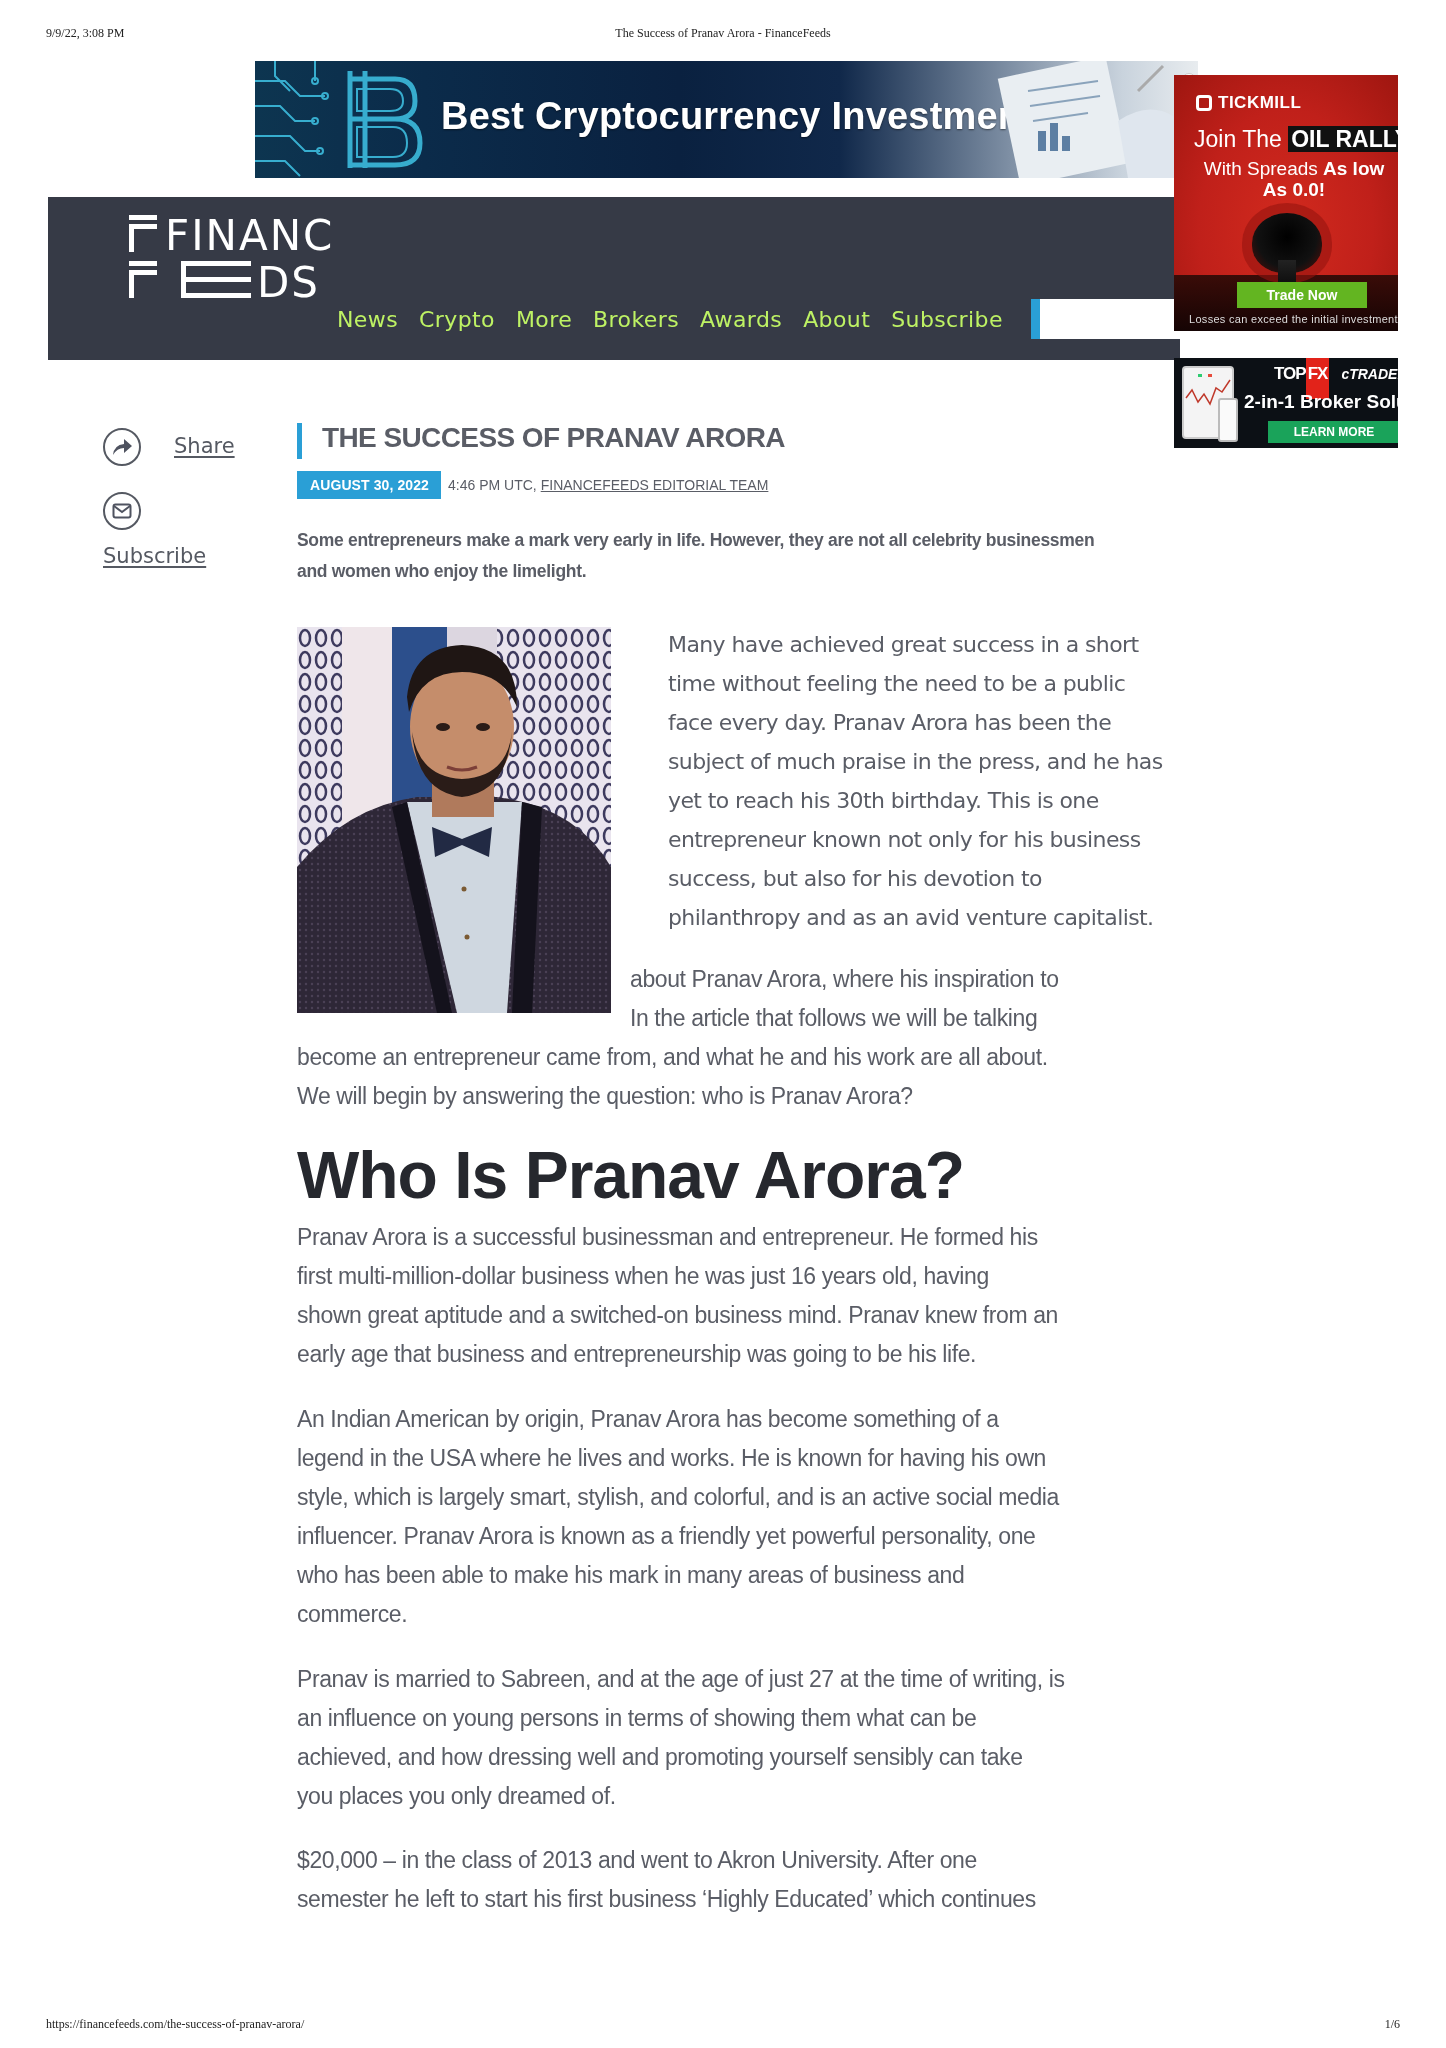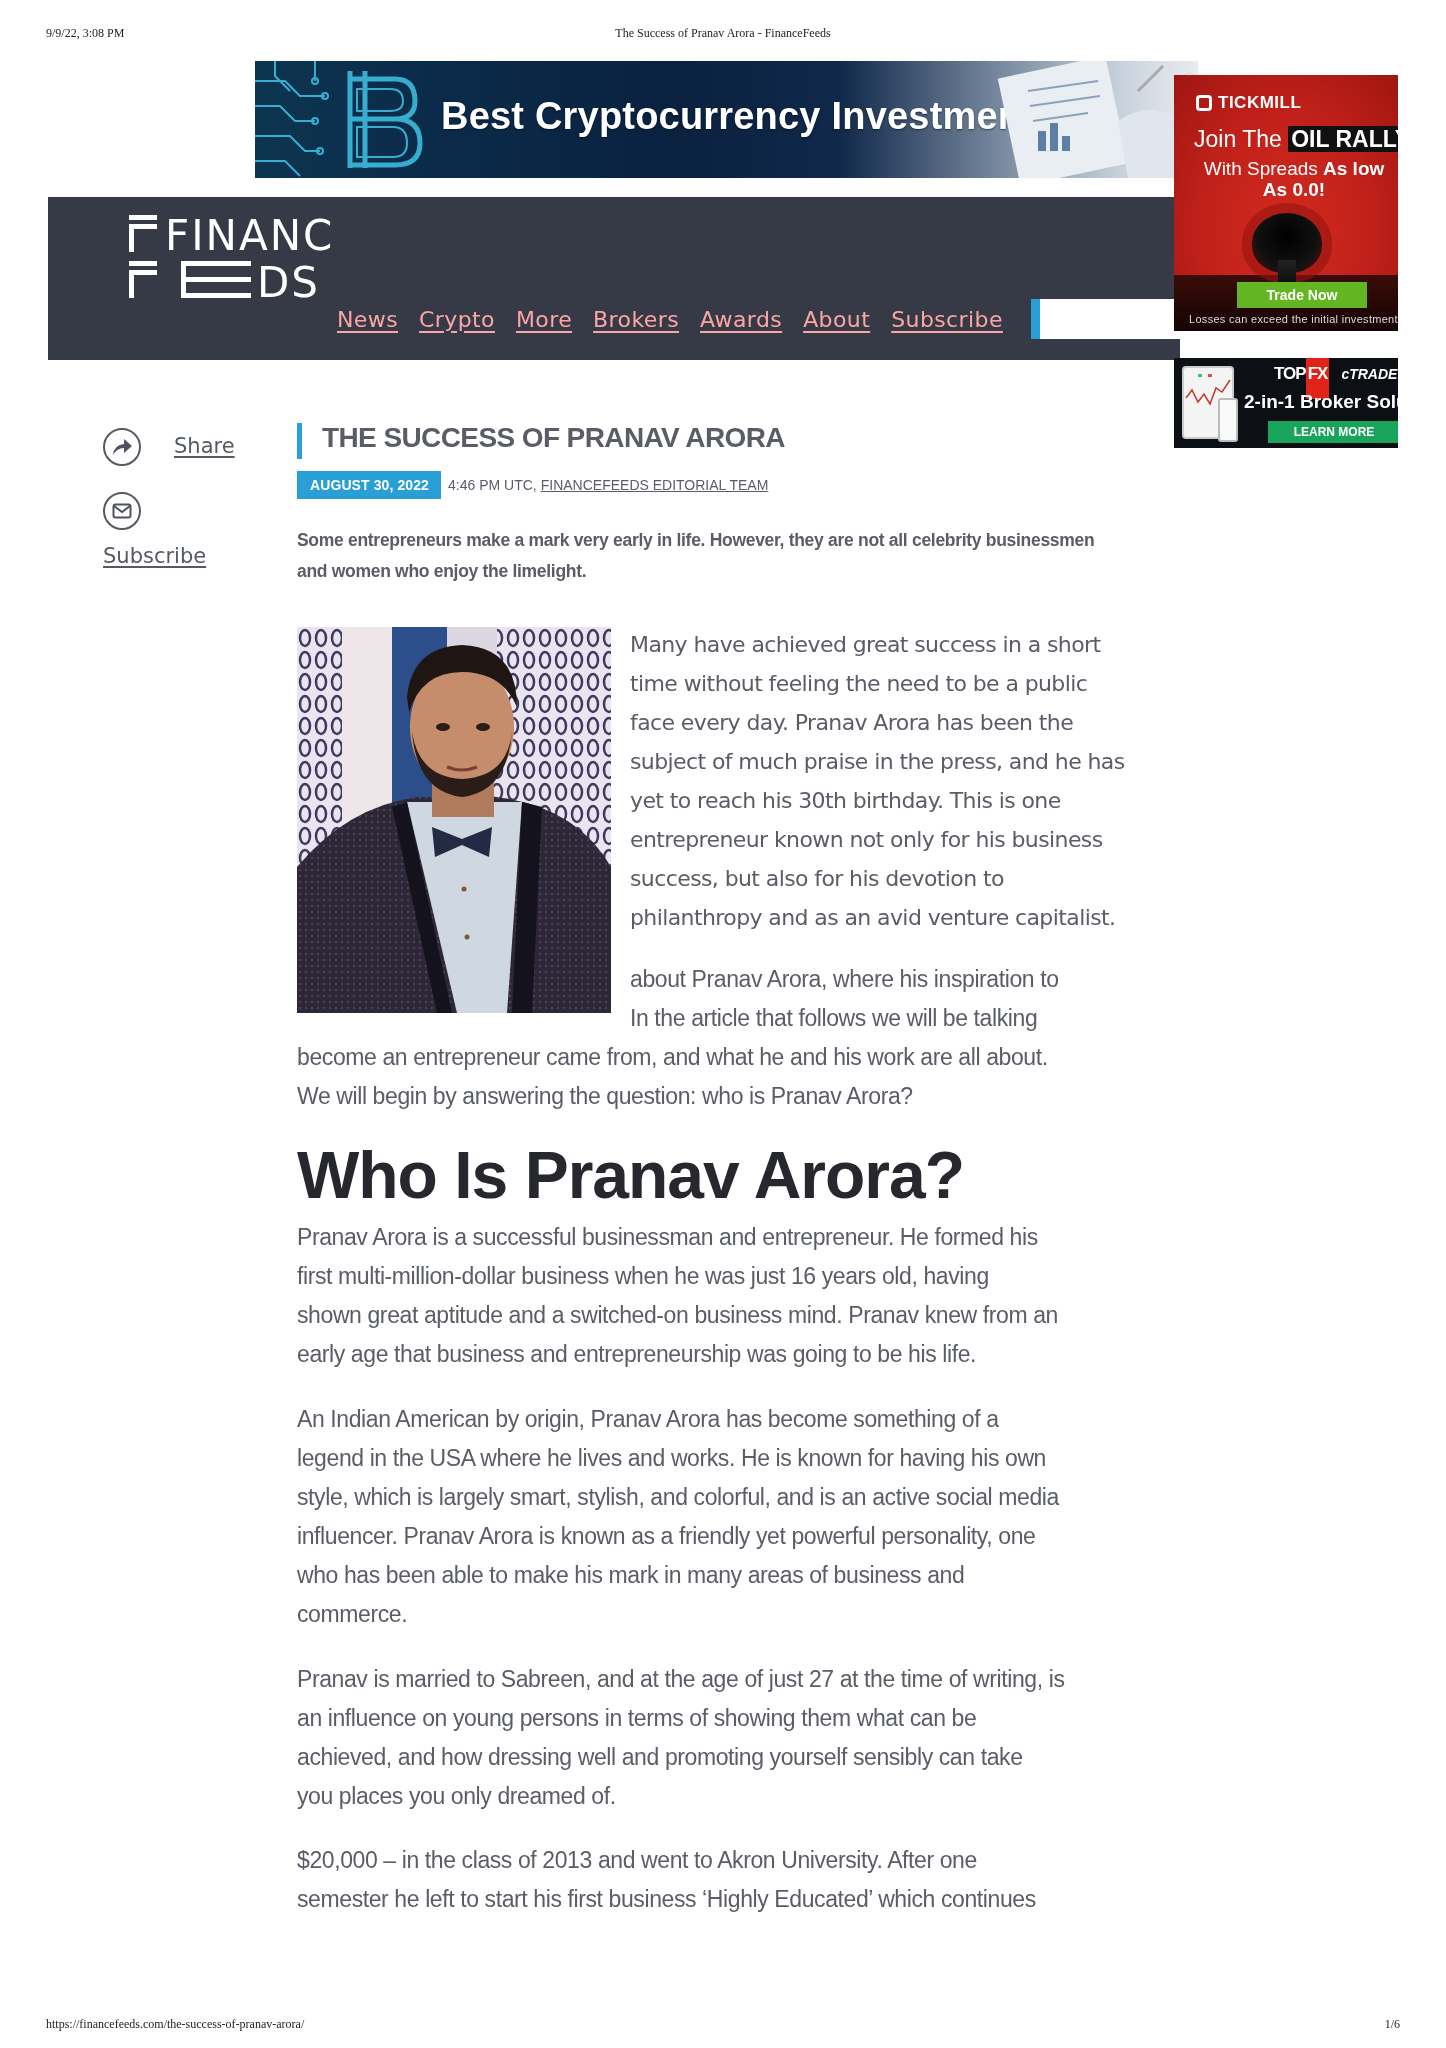--- a/index.html
+++ b/index.html
@@ -19,21 +19,21 @@
     background: linear-gradient(90deg, #0d3550 0%, #0b2b4a 18%, #0a2140 45%, #10284a 62%, #7e8fa4 80%, #c9d3dd 92%, #e8ecef 100%); }
   .ad-banner .btc { position: absolute; left: 0; top: 0; width: 170px; height: 117px; }
   .ad-banner .ad-text { position: absolute; left: 186px; top: 34px; font-family: "Liberation Sans", sans-serif; font-weight: bold; font-size: 38px; color: #ffffff; letter-spacing: 0.2px; text-shadow: 0 1px 2px rgba(0,0,0,0.5); }
   .ad-banner .hand { position: absolute; right: 10px; top: 0; width: 200px; height: 117px; }
   .ad-close { position: absolute; right: 2px; top: 12px; width: 14px; height: 14px; border-radius: 50%; background: #fff; border: 1px solid #ccc; font-size: 9px; text-align: center; line-height: 12px; color: #2a5db0; }
 
   
   .site-header { position: absolute; left: 48px; top: 197px; width: 1132px; height: 163px; background: #363a46; }
   .logo { position: absolute; left: 81px; top: 18px; width: 206px; height: 84px; }
   .nav { position: absolute; left: 289px; top: 110px; display: flex; gap: 0; }
-  .nav a { font-family: "DejaVu Sans", sans-serif; font-size: 22px; color: #fca5a5; text-decoration: underline; text-underline-offset: 4px; margin-right: 21px; letter-spacing: 0.4px; }
+  .nav a { font-family: "DejaVu Sans", sans-serif; font-size: 22px; color: #bef264; text-underline-offset: 4px; margin-right: 21px; letter-spacing: 0.4px; }
   .search { position: absolute; left: 983px; top: 102px; width: 306px; height: 40px; background: #ffffff; border-left: 9px solid #2a9fd6; }
 
   
   .ad-tickmill { position: absolute; left: 1174px; top: 75px; width: 224px; height: 256px; background: radial-gradient(ellipse at 50% 60%, #d22a1e 0%, #c0201a 55%, #9e1610 100%); overflow: hidden; }
   .tm-logo { position: absolute; left: 22px; top: 18px; font-weight: bold; font-size: 17px; color: #fff; letter-spacing: 0.5px; display: flex; align-items: center; gap: 6px; }
   .tm-logo .hex { width: 16px; height: 16px; border-radius: 4px; border: 3px solid #fff; }
   .tm-l1 { position: absolute; left: 20px; top: 51px; font-size: 23px; color: #fff; white-space: nowrap; }
   .tm-l1 b { background: #111; padding: 0 3px; font-weight: bold; }
   .tm-l2 { position: absolute; left: 0; width: 240px; top: 83px; text-align: center; font-size: 19px; color: #fff; line-height: 21px; }
   .tm-l2 b { font-weight: bold; }
@@ -65,21 +65,21 @@
   .title { position: absolute; left: 322px; top: 422px; font-family: "Liberation Sans", sans-serif; font-size: 28px; color: #5a5d66; letter-spacing: -0.6px; }
   .meta { position: absolute; left: 297px; top: 471px; display: flex; align-items: center; font-size: 14px; color: #5a5d66; }
   .date-badge { background: #2a9fd6; color: #fff; font-weight: bold; padding: 6px 12px 6px 13px; font-size: 14px; letter-spacing: 0.1px; }
   .time { margin-left: 7px; }
   .author { text-decoration: underline; margin-left: 4px; }
   .lede { position: absolute; left: 297px; top: 525px; width: 820px; font-weight: bold; font-size: 17.5px; line-height: 31px; color: #5a5d66; letter-spacing: -0.3px; }
 
   .photo { position: absolute; left: 297px; top: 627px; width: 314px; height: 386px; overflow: hidden; background: #c7c2d0; }
 
   .body-text { font-family: "DejaVu Sans", sans-serif; font-size: 22px; line-height: 39px; color: #5a5d66; letter-spacing: -0.6px; }
-  .p1 { position: absolute; left: 630px; top: 625px; width: 520px; }
+  .p1 { position: absolute; left: 668px; top: 625px; width: 520px; }
   .p2a { position: absolute; left: 630px; top: 960px; width: 520px; }
   .flow { position: absolute; left: 297px; width: 860px; font-family: "Liberation Sans", sans-serif; font-size: 23px; line-height: 39px; color: #5a5d66; letter-spacing: -0.4px; }
   .line { display: block; white-space: nowrap; }
   .h2 { position: absolute; left: 297px; top: 1137px; font-family: "Liberation Sans", sans-serif; font-size: 66px; color: #26282e; letter-spacing: -1px; }
 </style>
 </head>
 <body>
 
 <div class="print-hdr">
   <span class="ph-left">9/9/22, 3:08 PM</span>

